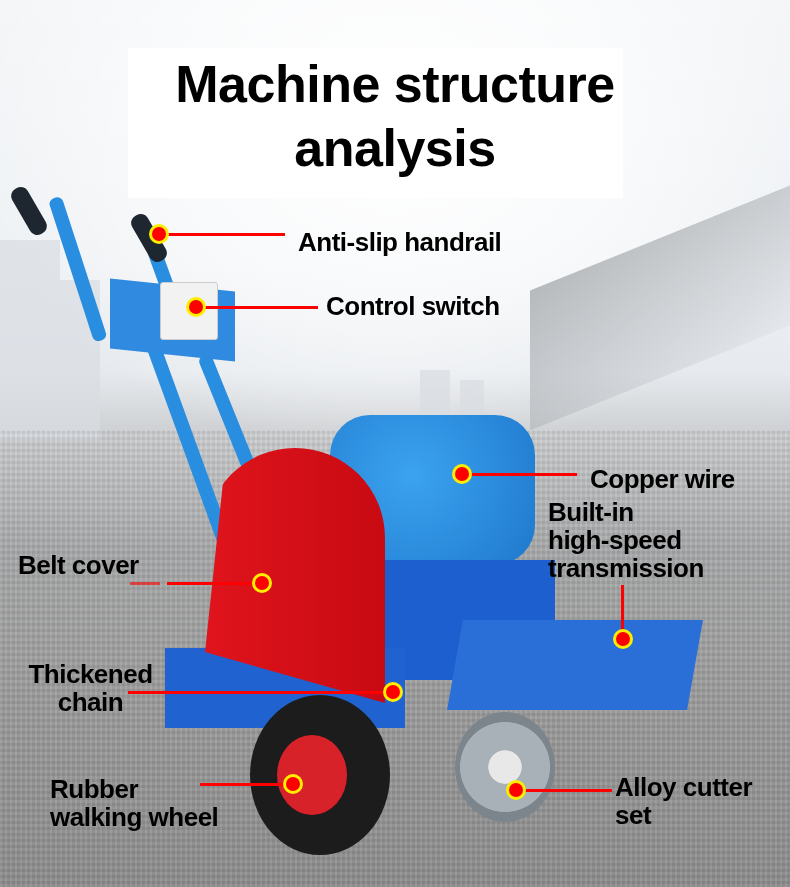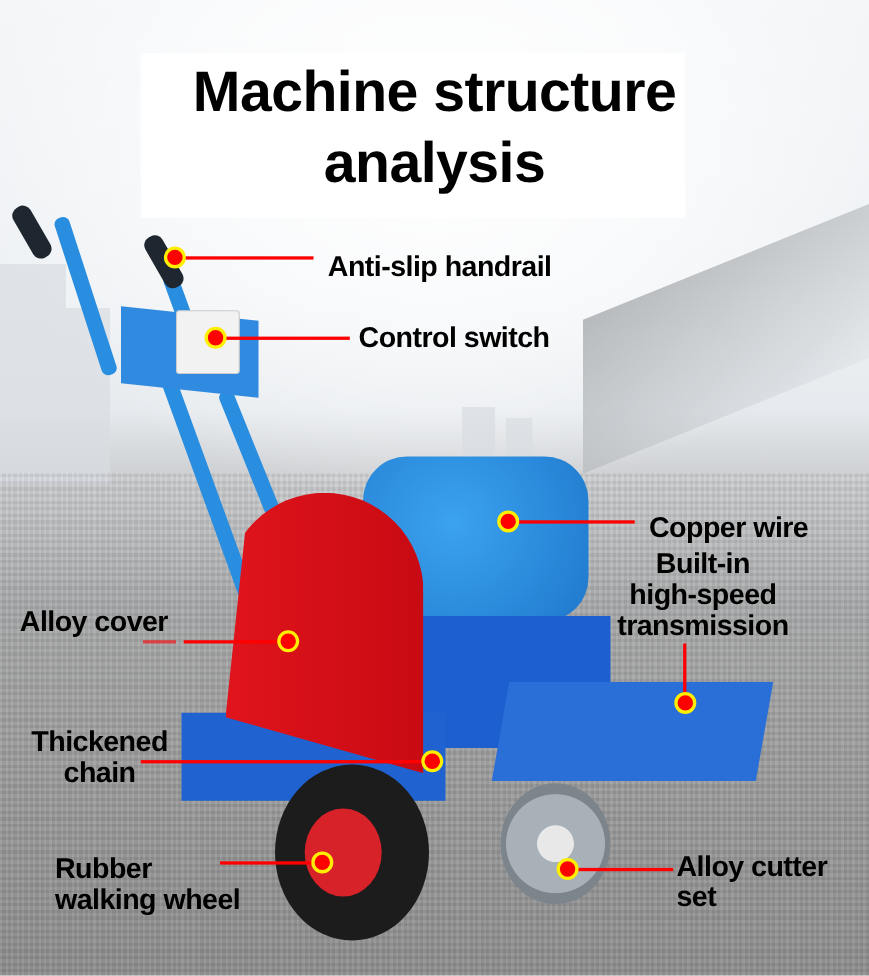--- a/index.html
+++ b/index.html
@@ -91,31 +91,31 @@
 
 <div>
   <div class="line" style="left:465px;top:473px;width:112px;"></div>
   <div class="dot" style="left:452px;top:464px;"></div>
   <div class="label" style="left:590px;top:433px;margin-top:32px;">
     <div>Copper wire</div>
   </div>
 </div>
 
 <div>
-  <div class="label" style="left:548px;top:498px;width:182px;text-align:center;">
+  <div class="label" style="left:548px;top:498px;width:182px;">
     <div>Built-in</div>
     <div>high-speed</div>
     <div>transmission</div>
   </div>
   <div class="vline" style="left:621px;top:585px;height:50px;"></div>
   <div class="dot" style="left:613px;top:629px;"></div>
 </div>
 
 <div>
-  <div class="label" style="left:18px;top:551px;">Alloy cover</div>
+  <div class="label" style="left:18px;top:551px;">Belt cover</div>
   <div class="line" style="left:130px;top:582px;width:30px;opacity:.6;"></div>
   <div class="line" style="left:167px;top:582px;width:90px;"></div>
   <div class="dot" style="left:252px;top:573px;"></div>
 </div>
 
 <div>
   <div class="label" style="left:18px;top:660px;width:145px;text-align:center;">
     <div>Thickened</div>
     <div>chain</div>
   </div>

